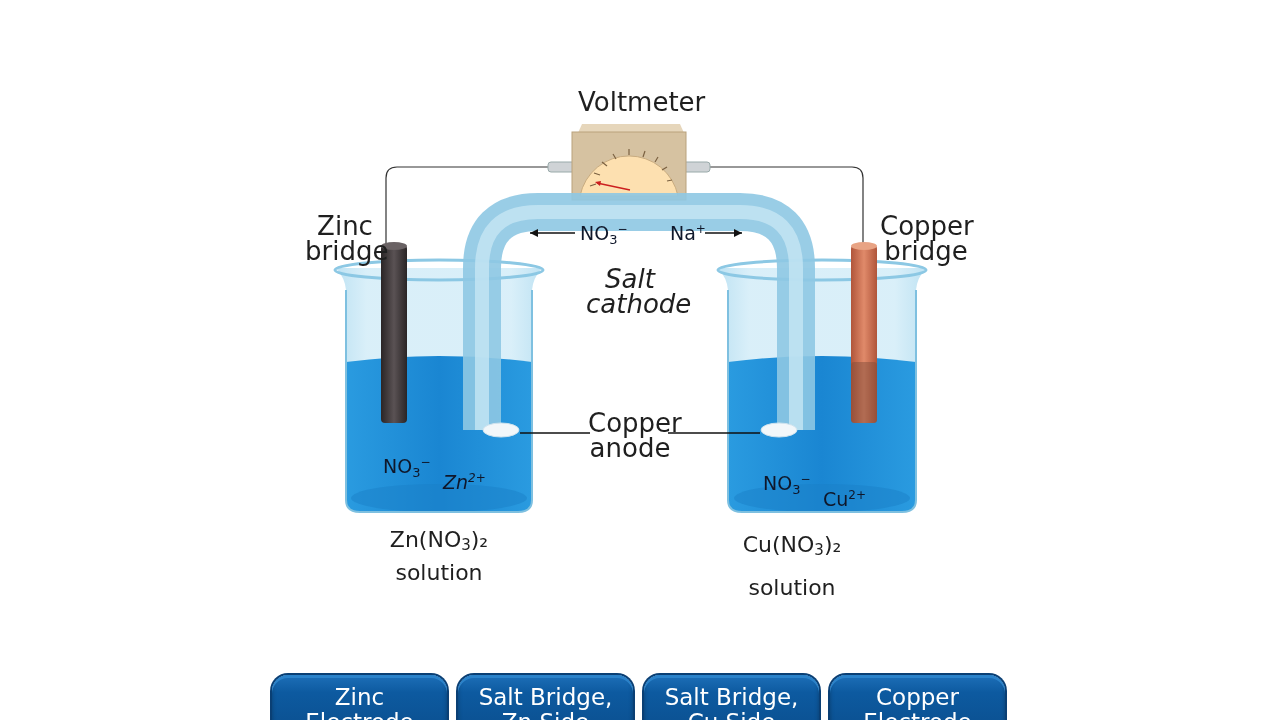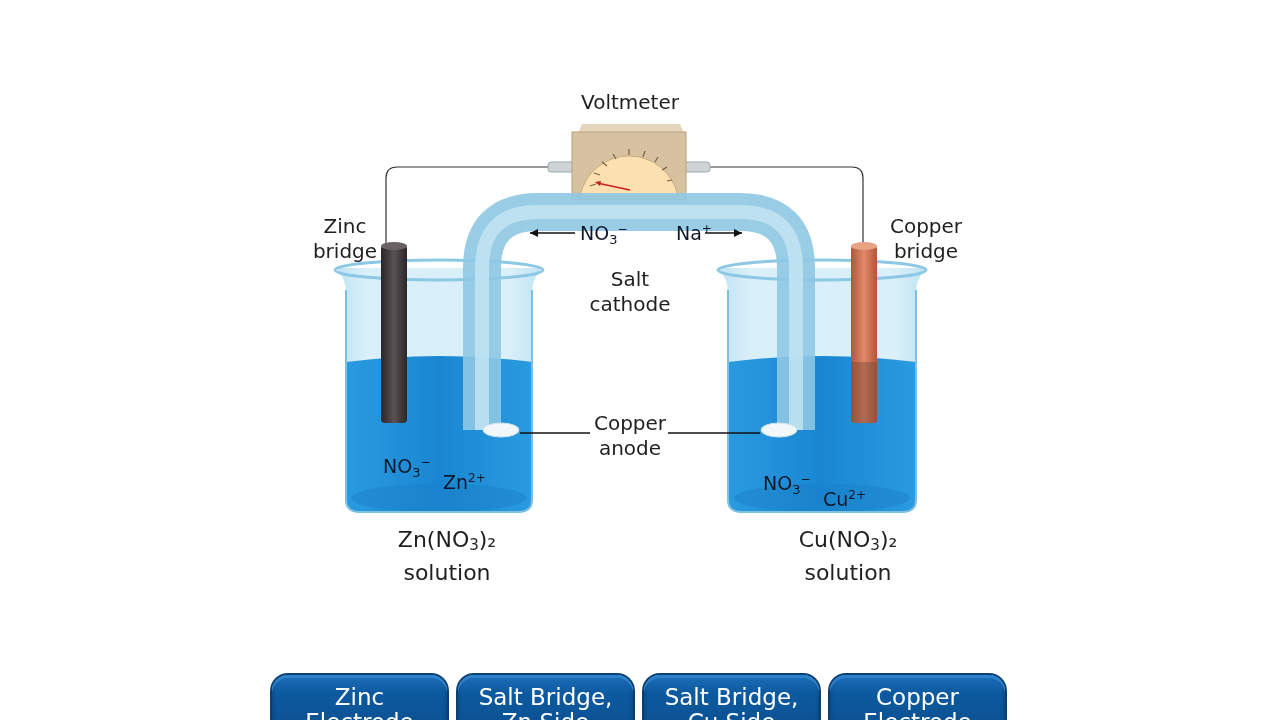--- a/index.html
+++ b/index.html
@@ -1,19 +1,19 @@
 <!DOCTYPE html>
 <html><head>
 <meta charset="utf-8">
 <style>
   html, body { margin: 0; padding: 0; background: #ffffff; }
   body { width: 1280px; height: 720px; overflow: hidden; position: relative;
          font-family: "DejaVu Sans", "Liberation Sans", sans-serif; color: #1a1a1a; }
   #diagram { position: absolute; left: 0; top: 0; width: 1280px; height: 720px; }
-  .lbl { position: absolute; font-size: 20px; line-height: 25px; text-align: center; color: #1f1f1f; white-space: nowrap; }
+  .lbl { position: absolute; font-size: 26px; line-height: 25px; text-align: center; color: #1f1f1f; white-space: nowrap; }
   .ion { position: absolute; font-size: 19px; color: #0f172a; white-space: nowrap; }
   .ion sub { font-size: 13px; vertical-align: -4px; }
   .ion sup { font-size: 12px; vertical-align: 7px; }
   .sol sub { font-size: 15px; vertical-align: -3px; }
   .btn { position: absolute; top: 675px; width: 175px; height: 70px; border-radius: 16px 16px 0 0;
          background: linear-gradient(#1d6fb8 0%, #0d5aa0 25%, #0a4c8a 100%);
          box-shadow: inset 0 3px 0 #2b82c9, inset 0 -2px 4px rgba(0,0,0,.3), 0 0 0 2px #0a3f74;
          color: #ffffff; font-size: 23px; line-height: 25px; text-align: center; padding-top: 10px;
          box-sizing: border-box; cursor: pointer; }
 </style>
@@ -126,54 +126,54 @@
 
 <div class="lbl" style="left:578px;top:90px;width:104px;">Voltmeter</div>
 <div class="lbl" style="left:305px;top:214px;width:80px;">
   <div>Zinc</div>
   <div>bridge</div>
 </div>
 <div class="lbl" style="left:880px;top:214px;width:92px;">
   <div>Copper</div>
   <div>bridge</div>
 </div>
-<div class="lbl" style="left:586px;top:267px;width:88px;">
+<div class="lbl" style="left:586px;top:267px;width:88px;font-style:italic;">
   <div>Salt</div>
   <div>cathode</div>
 </div>
 <div class="lbl" style="left:588px;top:411px;width:84px;">
   <div>Copper</div>
   <div>anode</div>
 </div>
 
 <div class="ion" style="left:580px;top:222px;">
   <span>NO</span><sub>3</sub><sup>−</sup>
 </div>
-<div class="ion" style="left:670px;top:222px;margin-left:6px;">
+<div class="ion" style="left:670px;top:222px;">
   <span>Na</span><sup>+</sup>
 </div>
 
 <div class="ion" style="left:383px;top:455px;">
   <span>NO</span><sub>3</sub><sup>−</sup>
 </div>
-<div class="ion" style="left:443px;top:471px;">
+<div class="ion" style="left:443px;top:471px;font-style:italic;">
   <span>Zn</span><sup>2+</sup>
 </div>
 <div class="ion" style="left:763px;top:472px;">
   <span>NO</span><sub>3</sub><sup>−</sup>
 </div>
 <div class="ion" style="left:823px;top:488px;">
   <span>Cu</span><sup>2+</sup>
 </div>
 
-<div class="lbl sol" style="left:377px;top:526px;width:140px;font-size:22px;line-height:27px;">
+<div class="lbl sol" style="left:369px;top:526px;width:140px;font-size:22px;line-height:27px;">
   <div><span>Zn(NO</span><sub>3</sub><span>)₂</span></div>
   <div>solution</div>
 </div>
-<div class="lbl sol" style="left:778px;top:526px;width:140px;font-size:22px;line-height:27px;">
+<div class="lbl sol" style="left:722px;top:526px;width:140px;font-size:22px;line-height:38px;">
   <div><span>Cu(NO</span><sub>3</sub><span>)₂</span></div>
   <div>solution</div>
 </div>
 
 <div class="btn" style="left:272px;">
   <div>Zinc</div>
     <div>Electrode</div>
 </div>
 <div class="btn" style="left:458px;">
   <div>Salt Bridge,</div>

